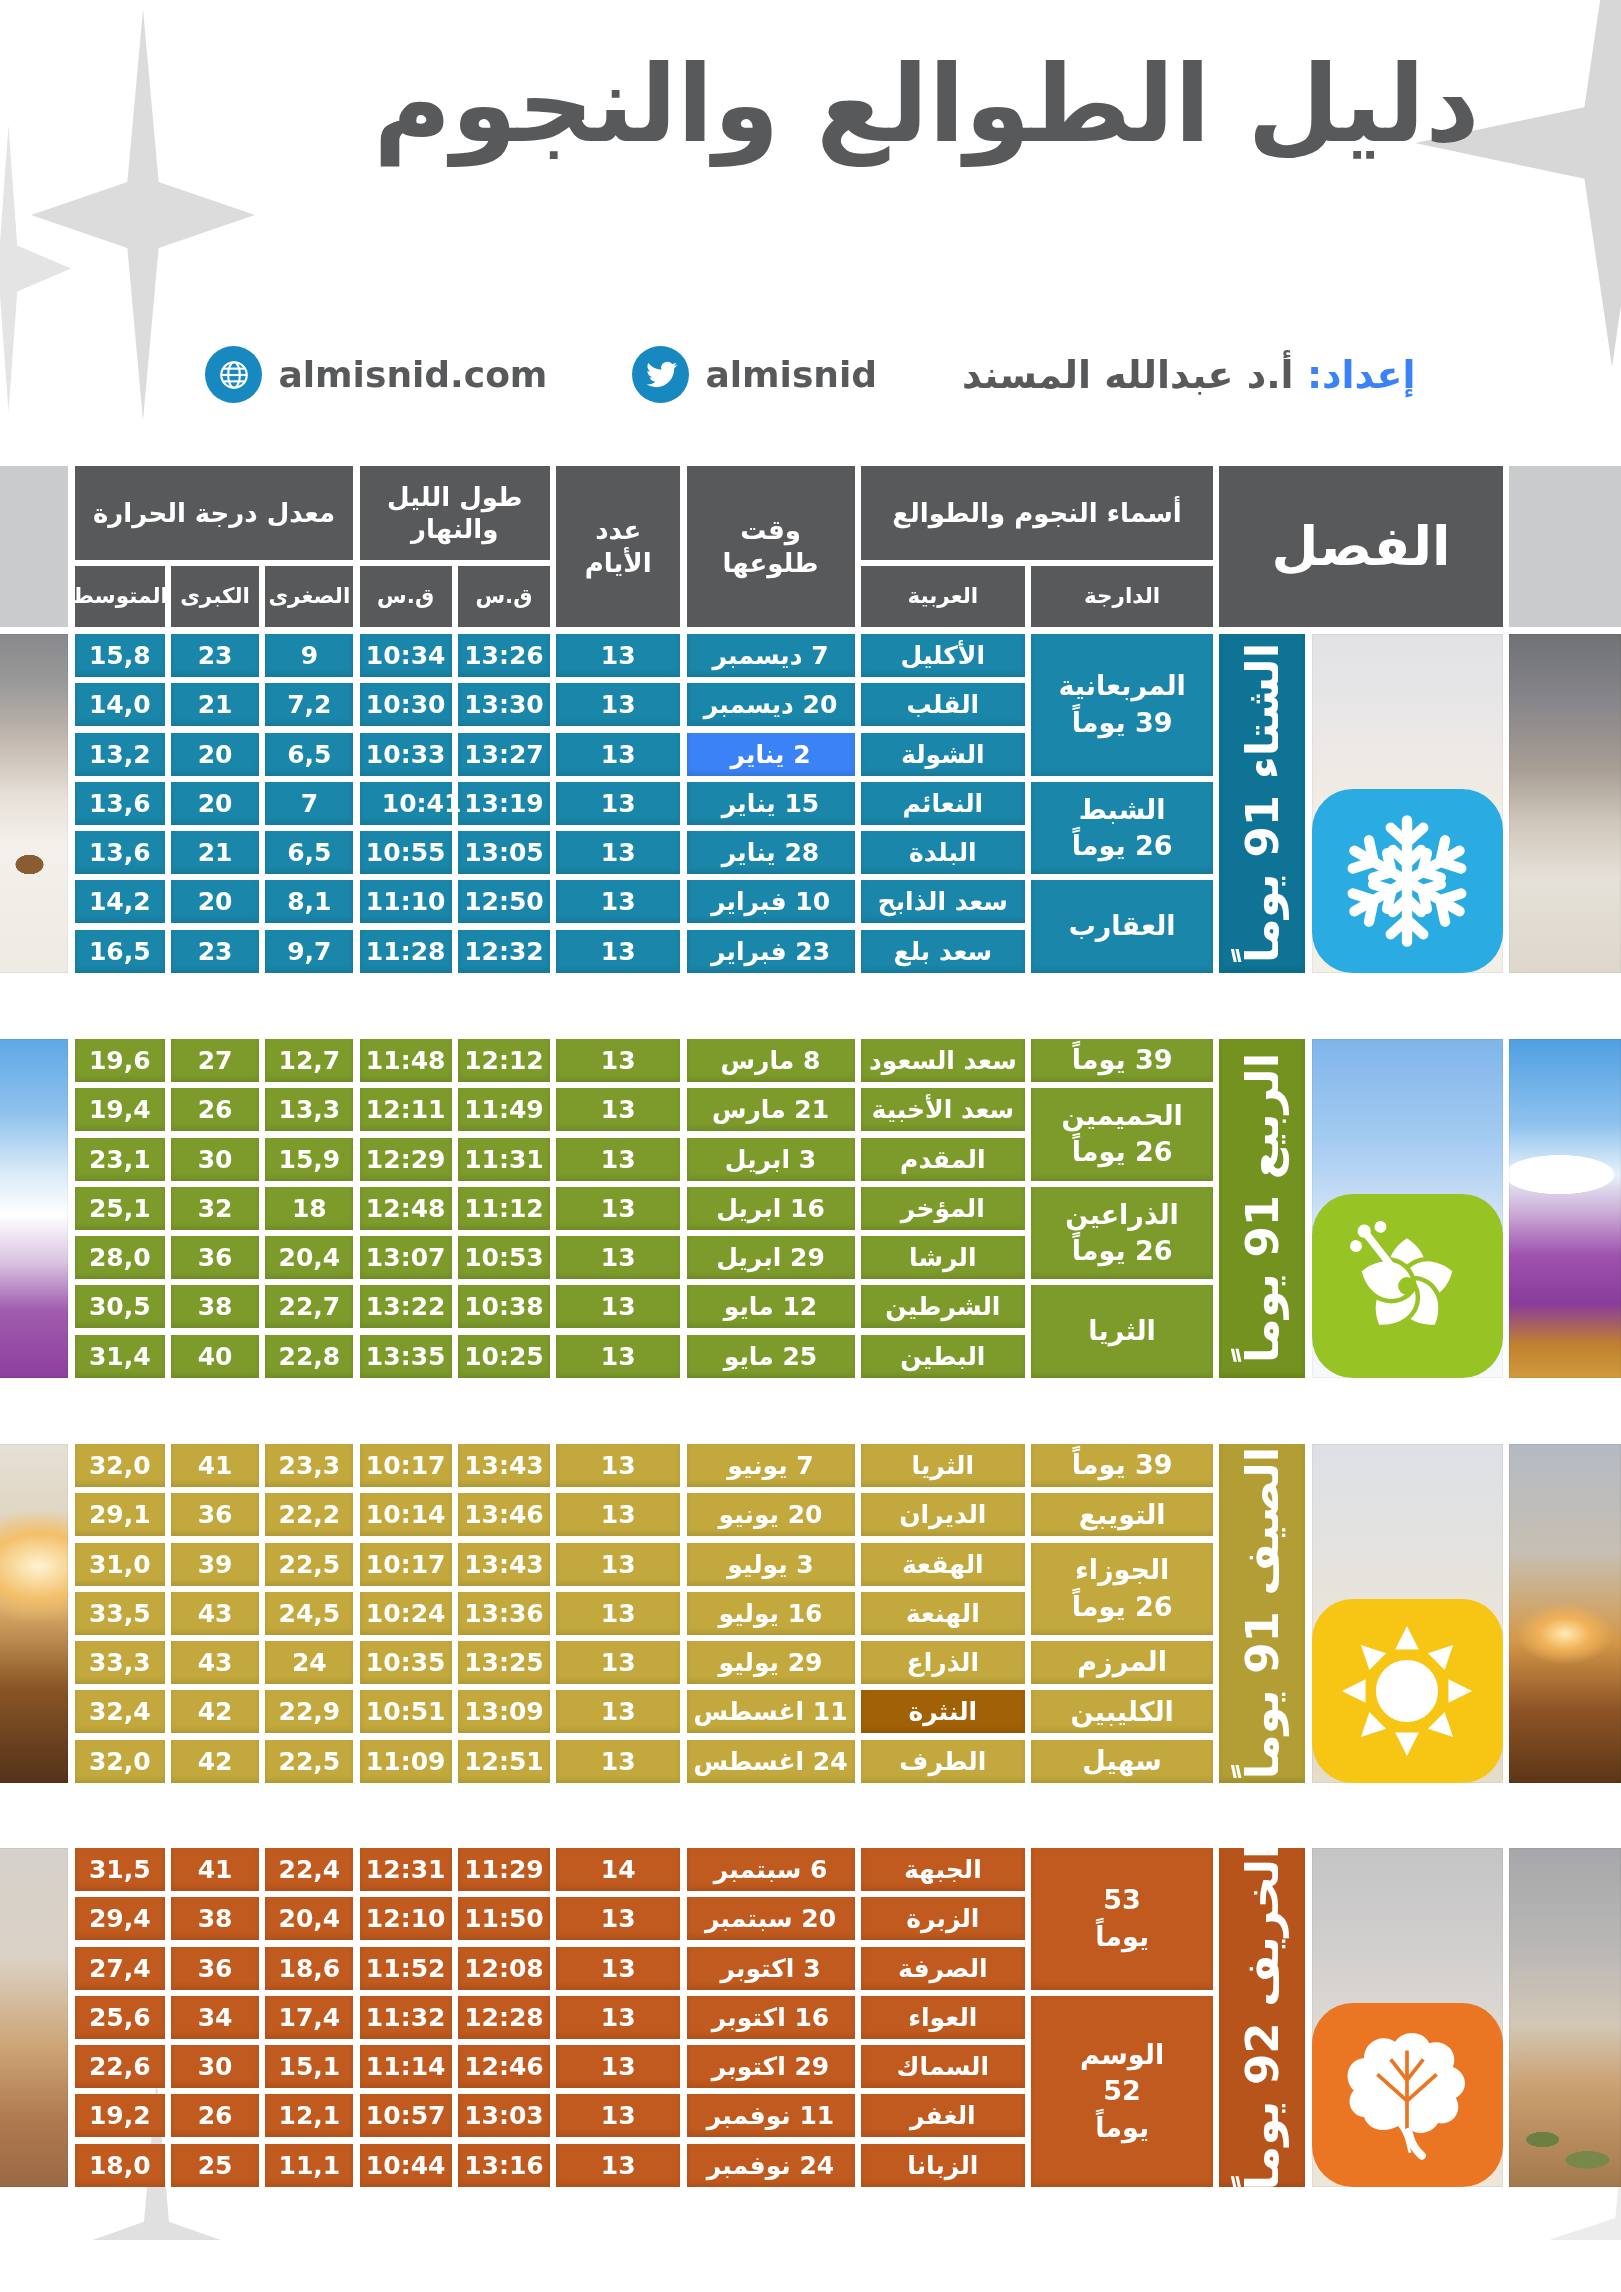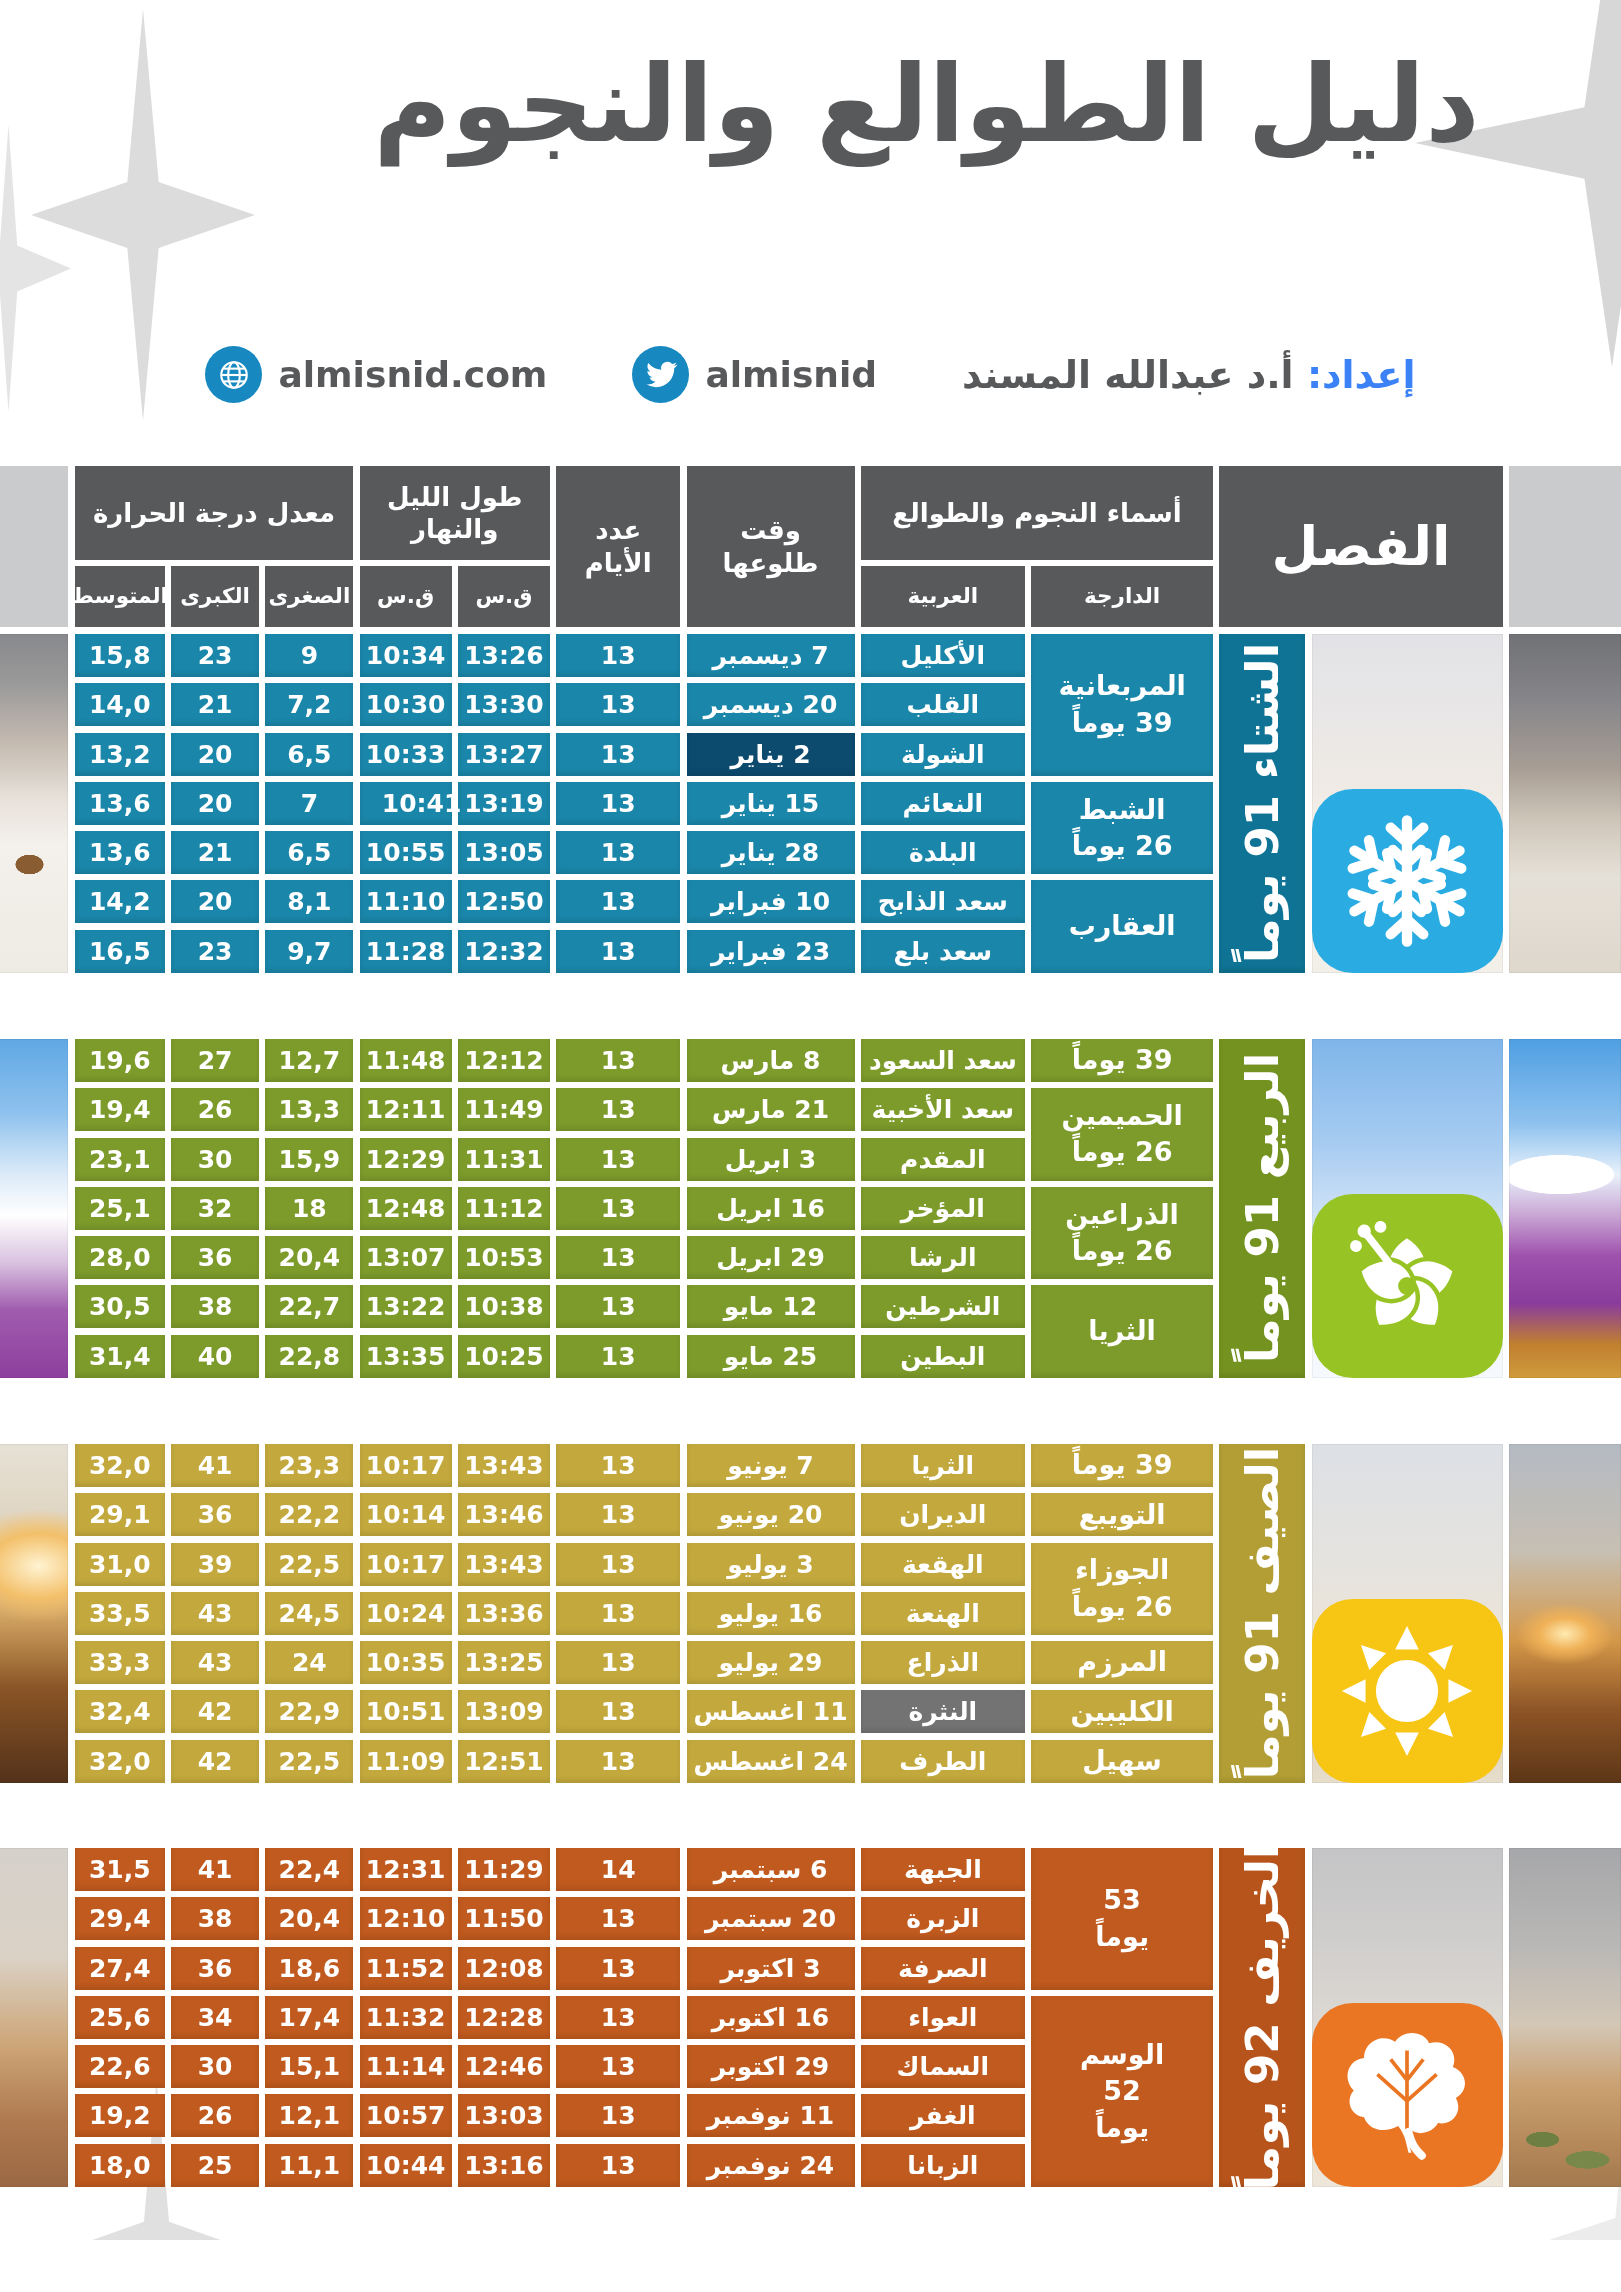--- a/index.html
+++ b/index.html
@@ -211,21 +211,21 @@
         <div class="cell" style="background: rgb(26, 134, 169); grid-area: 1 / 12;">15,8</div>
         <div class="cell" style="background: rgb(26, 134, 169); grid-area: 2 / 5;">القلب</div>
         <div class="cell" style="background: rgb(26, 134, 169); grid-area: 2 / 6;">20 ديسمبر</div>
         <div class="cell" style="background: rgb(26, 134, 169); grid-area: 2 / 7;">13</div>
         <div class="cell" style="background: rgb(26, 134, 169); grid-area: 2 / 8;">13:30</div>
         <div class="cell" style="background: rgb(26, 134, 169); grid-area: 2 / 9;">10:30</div>
         <div class="cell" style="background: rgb(26, 134, 169); grid-area: 2 / 10;">7,2</div>
         <div class="cell" style="background: rgb(26, 134, 169); grid-area: 2 / 11;">21</div>
         <div class="cell" style="background: rgb(26, 134, 169); grid-area: 2 / 12;">14,0</div>
         <div class="cell" style="background: rgb(26, 134, 169); grid-area: 3 / 5;">الشولة</div>
-        <div class="cell" style="background: #0c4a6e; grid-area: 3 / 6;">2 يناير</div>
+        <div class="cell" style="background: #3b82f6; grid-area: 3 / 6;">2 يناير</div>
         <div class="cell" style="background: rgb(26, 134, 169); grid-area: 3 / 7;">13</div>
         <div class="cell" style="background: rgb(26, 134, 169); grid-area: 3 / 8;">13:27</div>
         <div class="cell" style="background: rgb(26, 134, 169); grid-area: 3 / 9;">10:33</div>
         <div class="cell" style="background: rgb(26, 134, 169); grid-area: 3 / 10;">6,5</div>
         <div class="cell" style="background: rgb(26, 134, 169); grid-area: 3 / 11;">20</div>
         <div class="cell" style="background: rgb(26, 134, 169); grid-area: 3 / 12;">13,2</div>
         <div class="cell" style="background: rgb(26, 134, 169); grid-area: 4 / 5;">النعائم</div>
         <div class="cell" style="background: rgb(26, 134, 169); grid-area: 4 / 6;">15 يناير</div>
         <div class="cell" style="background: rgb(26, 134, 169); grid-area: 4 / 7;">13</div>
         <div class="cell" style="background: rgb(26, 134, 169); grid-area: 4 / 8;">13:19</div>
@@ -456,21 +456,21 @@
         <div class="cell" style="background: rgb(195, 169, 61); grid-area: 4 / 11;">43</div>
         <div class="cell" style="background: rgb(195, 169, 61); grid-area: 4 / 12;">33,5</div>
         <div class="cell" style="background: rgb(195, 169, 61); grid-area: 5 / 5;">الذراع</div>
         <div class="cell" style="background: rgb(195, 169, 61); grid-area: 5 / 6;">29 يوليو</div>
         <div class="cell" style="background: rgb(195, 169, 61); grid-area: 5 / 7;">13</div>
         <div class="cell" style="background: rgb(195, 169, 61); grid-area: 5 / 8;">13:25</div>
         <div class="cell" style="background: rgb(195, 169, 61); grid-area: 5 / 9;">10:35</div>
         <div class="cell" style="background: rgb(195, 169, 61); grid-area: 5 / 10;">24</div>
         <div class="cell" style="background: rgb(195, 169, 61); grid-area: 5 / 11;">43</div>
         <div class="cell" style="background: rgb(195, 169, 61); grid-area: 5 / 12;">33,3</div>
-        <div class="cell" style="background: #737373; grid-area: 6 / 5;">النثرة</div>
+        <div class="cell" style="background: #a16207; grid-area: 6 / 5;">النثرة</div>
         <div class="cell" style="background: rgb(195, 169, 61); grid-area: 6 / 6;">11 اغسطس</div>
         <div class="cell" style="background: rgb(195, 169, 61); grid-area: 6 / 7;">13</div>
         <div class="cell" style="background: rgb(195, 169, 61); grid-area: 6 / 8;">13:09</div>
         <div class="cell" style="background: rgb(195, 169, 61); grid-area: 6 / 9;">10:51</div>
         <div class="cell" style="background: rgb(195, 169, 61); grid-area: 6 / 10;">22,9</div>
         <div class="cell" style="background: rgb(195, 169, 61); grid-area: 6 / 11;">42</div>
         <div class="cell" style="background: rgb(195, 169, 61); grid-area: 6 / 12;">32,4</div>
         <div class="cell" style="background: rgb(195, 169, 61); grid-area: 7 / 5;">الطرف</div>
         <div class="cell" style="background: rgb(195, 169, 61); grid-area: 7 / 6;">24 اغسطس</div>
         <div class="cell" style="background: rgb(195, 169, 61); grid-area: 7 / 7;">13</div>

